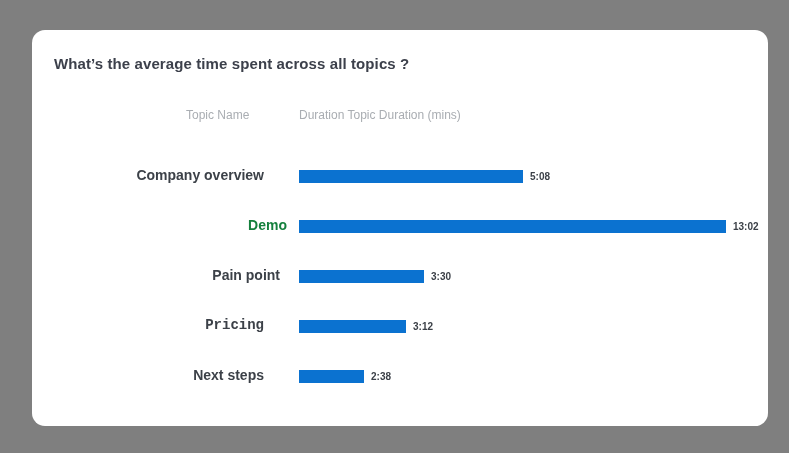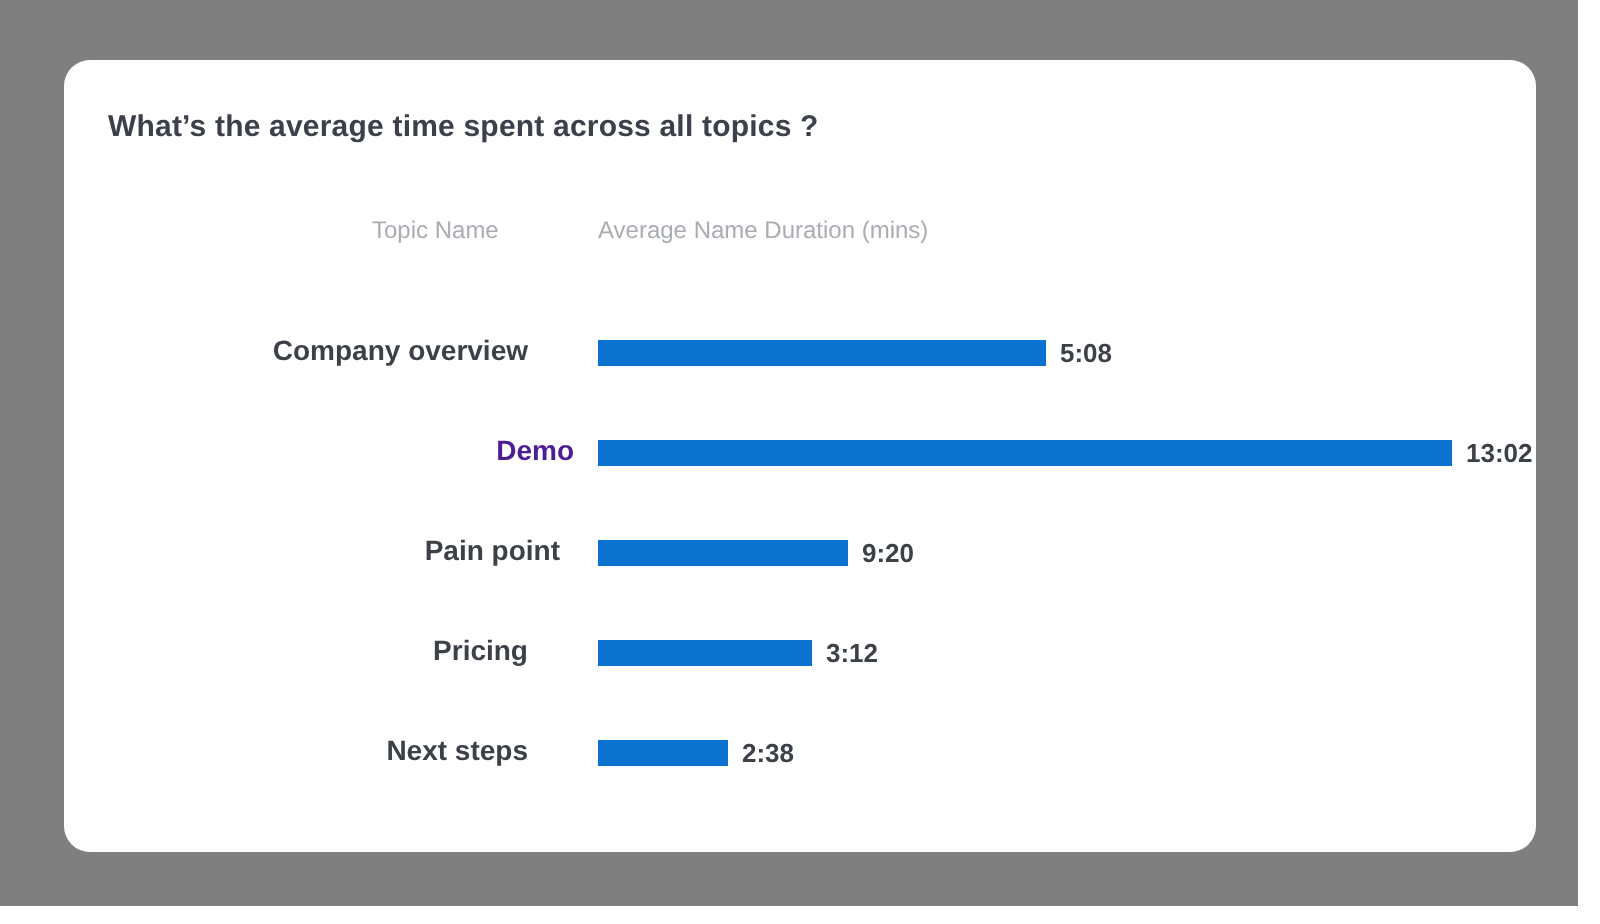--- a/index.html
+++ b/index.html
@@ -106,69 +106,69 @@
     align-items: center;
   }
 
   .bar {
     height: 13px;
     background: #0b72d0;
   }
 
   .bar-value {
     margin-left: 7px;
-    font-size: 13px;
+    font-size: 10px;
     font-weight: bold;
     color: #3c4148;
     white-space: nowrap;
   }
 </style>
 </head>
 <body>
 
 <div id="screen">
 
   <div id="backdrop" style="background: rgb(127, 127, 127);"></div>
 
   <div id="card" style="background: rgb(255, 255, 255);">
 
     <div id="card-title" style="color: rgb(60, 64, 75);">What’s the average time spent across all topics ?</div>
 
     <div id="chart">
 
       <div class="col-head" id="head-topic" style="color: rgb(169, 173, 178);">Topic Name</div>
 
-      <div class="col-head" id="head-duration" style="color: rgb(169, 173, 178);">Average Name Duration (mins)</div>
+      <div class="col-head" id="head-duration" style="color: rgb(169, 173, 178);">Duration Topic Duration (mins)</div>
 
       <div class="row row-0">
         <div class="row-label" style="color: rgb(60, 65, 72);">Company overview</div>
         <div class="bar-wrap">
           <div class="bar" style="width: 224px; background: rgb(11, 114, 208);"></div>
           <div class="bar-value" style="color: rgb(60, 65, 72);">5:08</div>
         </div>
       </div>
 
       <div class="row row-1">
-        <div class="row-label" style="color: #4c1d95; padding-left: 23px;">Demo</div>
+        <div class="row-label" style="color: #15803d; padding-left: 23px;">Demo</div>
         <div class="bar-wrap">
           <div class="bar" style="width: 427px; background: rgb(11, 114, 208);"></div>
           <div class="bar-value" style="color: rgb(60, 65, 72);">13:02</div>
         </div>
       </div>
 
       <div class="row row-2">
         <div class="row-label" style="color: rgb(60, 65, 72); padding-left: 16px;">Pain point</div>
         <div class="bar-wrap">
           <div class="bar" style="width: 125px; background: rgb(11, 114, 208);"></div>
-          <div class="bar-value" style="color: rgb(60, 65, 72);">9:20</div>
+          <div class="bar-value" style="color: rgb(60, 65, 72);">3:30</div>
         </div>
       </div>
 
       <div class="row row-3">
-        <div class="row-label" style="color: rgb(60, 65, 72);">Pricing</div>
+        <div class="row-label" style="color: rgb(60, 65, 72); font-family: Liberation Mono, monospace;">Pricing</div>
         <div class="bar-wrap">
           <div class="bar" style="width: 107px; background: rgb(11, 114, 208);"></div>
           <div class="bar-value" style="color: rgb(60, 65, 72); text-align: center;">3:12</div>
         </div>
       </div>
 
       <div class="row row-4">
         <div class="row-label" style="color: rgb(60, 65, 72);">Next steps</div>
         <div class="bar-wrap">
           <div class="bar" style="width: 65px; background: rgb(11, 114, 208);"></div>

